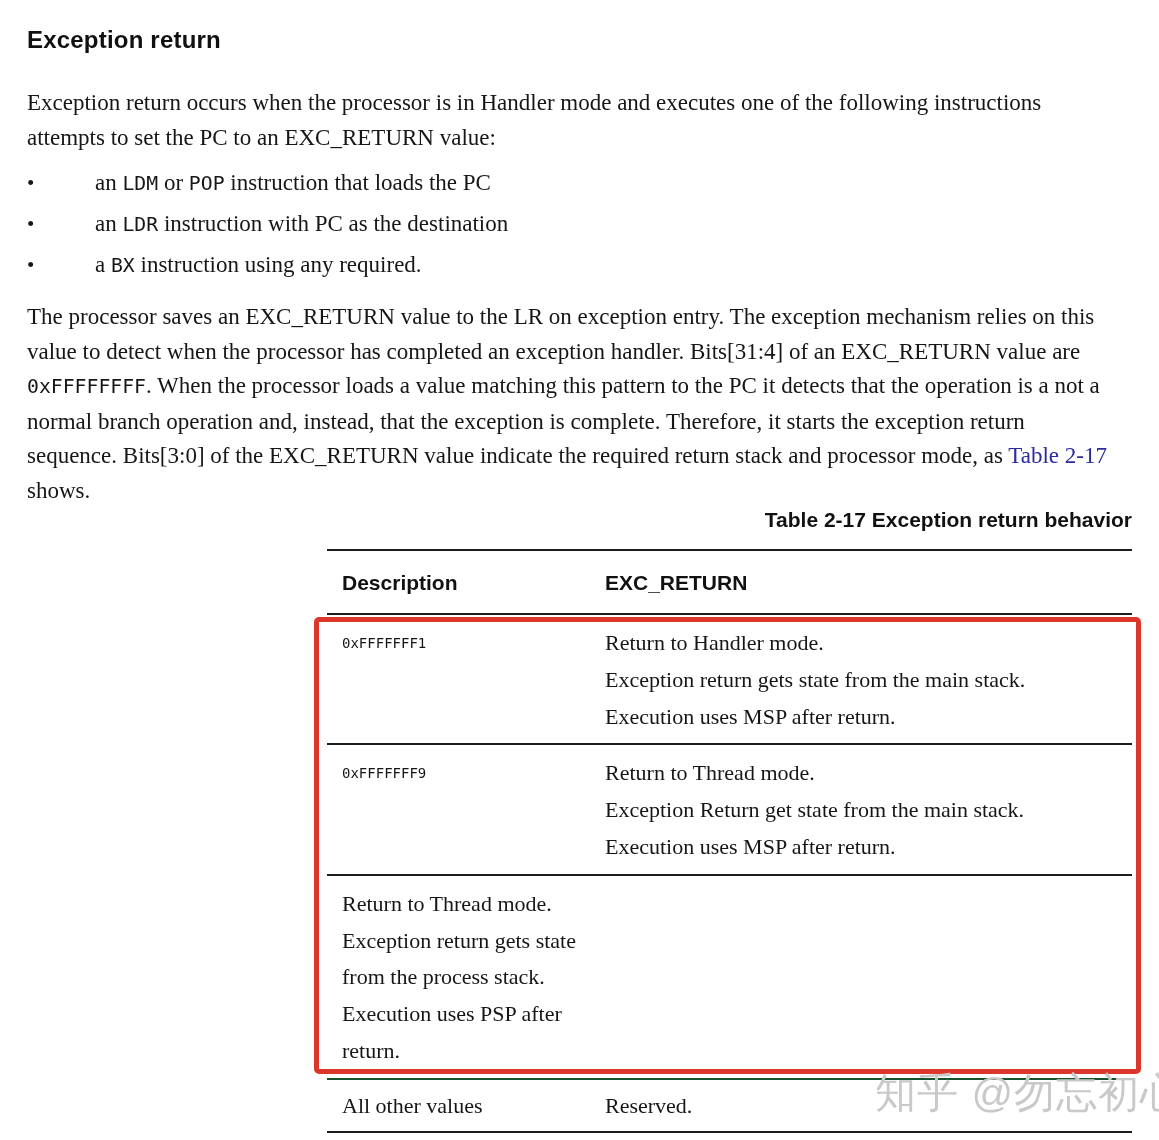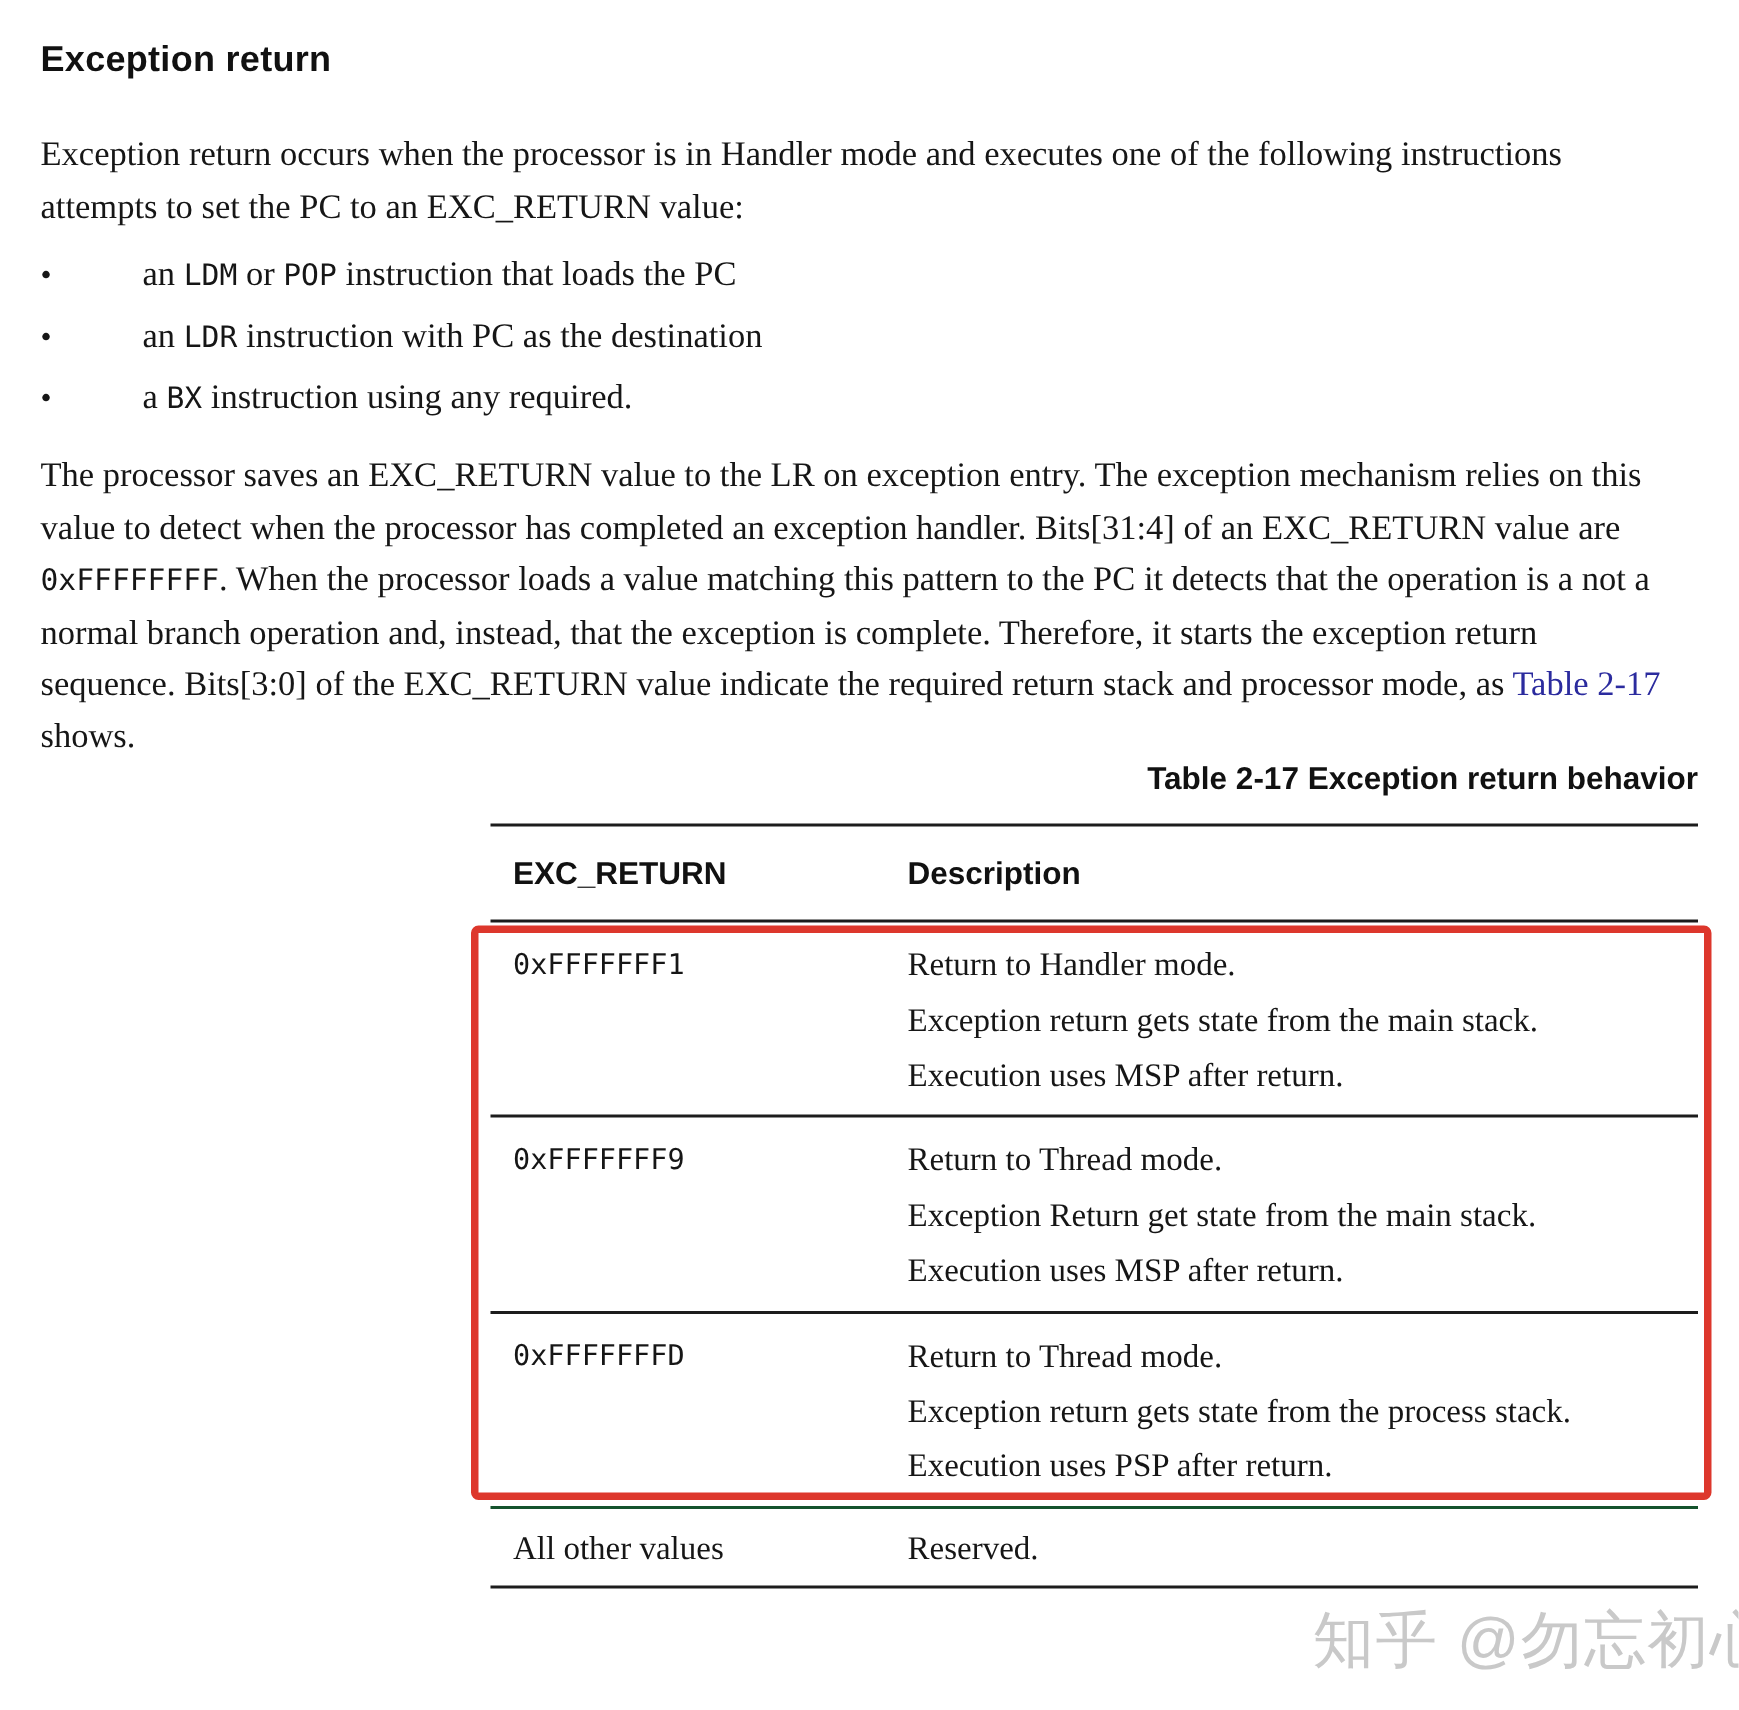--- a/index.html
+++ b/index.html
@@ -85,21 +85,21 @@
     line-height: 36.8px;
   }
   .rows-highlighted .row + .row { border-top: 2px solid #1c1c1c; }
   .row-normal {
     border-top: 2px solid #14532d;
     border-bottom: 2px solid #1c1c1c;
     padding: 8px 0 6px 15px;
   }
   .mono-val {
     font-family: "DejaVu Sans Mono", monospace;
-    font-size: 19px;
+    font-size: 14px;
     line-height: 36.8px;
   }
   .serif-val { font-size: 22px; }
 
   .highlight-wrap { position: relative; }
   .highlight-box {
     position: absolute;
     left: -13px; right: -9px; top: 2px; bottom: 4px;
     border: 5px solid var(--highlight-red, #dd372c);
     border-radius: 5px;
@@ -142,22 +142,22 @@
           <span><span class="plain">a </span><span class="mono">BX</span><span class="plain"> instruction using any required.</span></span>
         </div>
       </div>
 
     <div class="para para-body"><span class="plain">The processor saves an EXC_RETURN value to the LR on exception entry. The exception mechanism relies on this value to detect when the processor has completed an exception handler. Bits[31:4] of an EXC_RETURN value are </span><span class="mono">0xFFFFFFFF</span><span class="plain">. When the processor loads a value matching this pattern to the PC it detects that the operation is a not a normal branch operation and, instead, that the exception is complete. Therefore, it starts the exception return sequence. Bits[3:0] of the EXC_RETURN value indicate the required return stack and processor mode, as </span><a class="link" href="#">Table 2-17</a><span class="plain"> shows.</span></div>
 
     <div class="table-block">
       <div class="table-title">Table 2-17 Exception return behavior</div>
 
       <div class="thead">
+        <div>Description</div>
         <div>EXC_RETURN</div>
-        <div>Description</div>
       </div>
 
       <div class="highlight-wrap">
         <div class="rows-highlighted" id="rows-highlighted">
             <div class="row">
               <div class="mono-val">0xFFFFFFF1</div>
               <div>
                 <div>Return to Handler mode.</div>
                 <div>Exception return gets state from the main stack.</div>
                 <div>Execution uses MSP after return.</div>
@@ -165,21 +165,20 @@
             </div>
             <div class="row">
               <div class="mono-val">0xFFFFFFF9</div>
               <div>
                 <div>Return to Thread mode.</div>
                 <div>Exception Return get state from the main stack.</div>
                 <div>Execution uses MSP after return.</div>
               </div>
             </div>
             <div class="row">
-              <div class="mono-val">0xFFFFFFFD</div>
               <div>
                 <div>Return to Thread mode.</div>
                 <div>Exception return gets state from the process stack.</div>
                 <div>Execution uses PSP after return.</div>
               </div>
             </div>
           </div>
         <div class="highlight-box"></div>
       </div>
 

